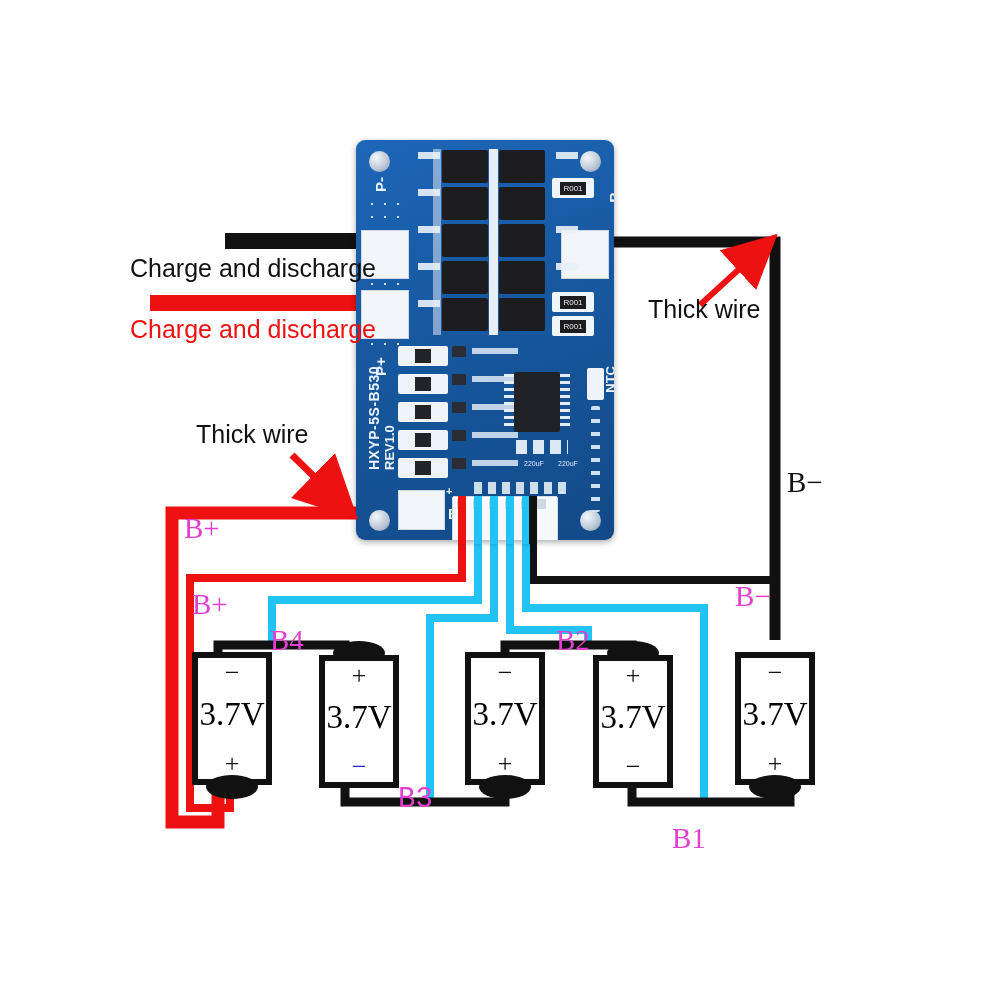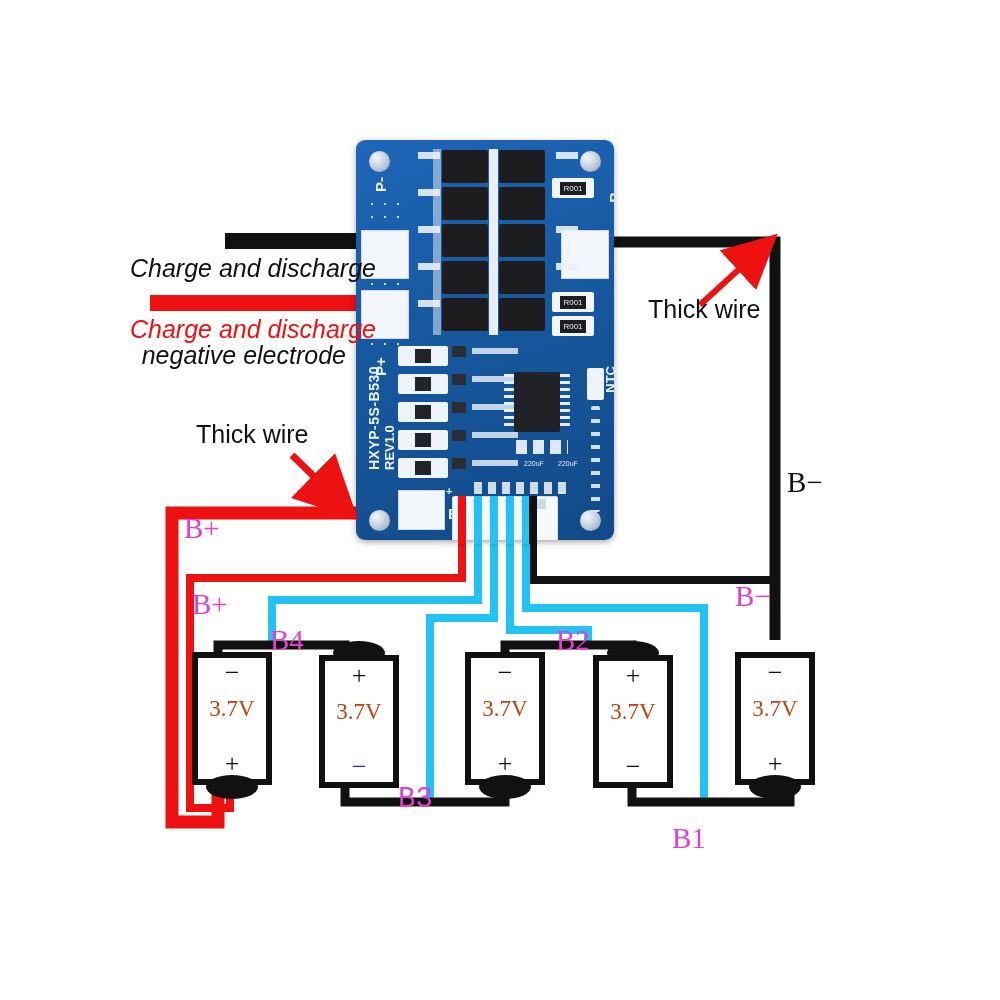--- a/index.html
+++ b/index.html
@@ -2,26 +2,26 @@
 <html><head>
 <meta charset="utf-8">
 <style>
   html,body{margin:0;padding:0;background:#fff;}
   body{width:1000px;height:1000px;position:relative;overflow:hidden;
        font-family:"Liberation Sans",sans-serif;}
   #stage{position:absolute;left:0;top:0;width:1000px;height:1000px;}
   svg{position:absolute;left:0;top:0;}
   .lbl{position:absolute;white-space:pre;}
   .anno{font-family:"Liberation Sans",sans-serif;font-size:25px;line-height:29px;
-        text-align:right;color:#111;font-style:italic;}
+        text-align:right;color:#111;}
   .anno.red{color:#ee1111;}
   .thick{font-family:"Liberation Sans",sans-serif;font-size:25px;color:#111;}
   .node{font-family:"Liberation Serif",serif;font-size:29px;color:#e23fd0;font-weight:400;}
   .node.blk{color:#111;}
-  .cellv{font-family:"Liberation Serif",serif;font-size:23px;color:#c2410c;}
+  .cellv{font-family:"Liberation Serif",serif;font-size:33px;color:#000000;}
   .pcbtxt{font-family:"Liberation Sans",sans-serif;color:#eaf3ff;font-weight:700;}
 </style>
 </head>
 <body>
 
 <div id="stage">
 
   <svg width="1000" height="1000">
     <g>
 
@@ -244,21 +244,20 @@
       <marker id="ah" markerWidth="9" markerHeight="9" refX="5" refY="4.5" orient="auto">
         <path d="M0,0 L9,4.5 L0,9 z" fill="#ee1111"></path>
       </marker>
     </defs>
     <line x1="292" y1="455" x2="338" y2="500" stroke="#ee1111" stroke-width="7" marker-end="url(#ah)"></line>
     <line x1="700" y1="305" x2="760" y2="250" stroke="#ee1111" stroke-width="6" marker-end="url(#ah)"></line>
   </svg>
 
   <div class="lbl anno" style="left:130px;top:196px;width:216px;">
     <div>Charge and discharge</div>
-    <div>negative electrode</div>
   </div>
 
   <div class="lbl anno red" style="left:130px;top:257px;width:216px;">
     <div>Charge and discharge</div>
   </div>
 
   <div class="lbl thick" style="left:196px;top:420px;">Thick wire</div>
   <div class="lbl thick" style="left:648px;top:295px;">Thick wire</div>
 
   <div class="lbl node" style="left:184px;top:512px;">B+</div>

